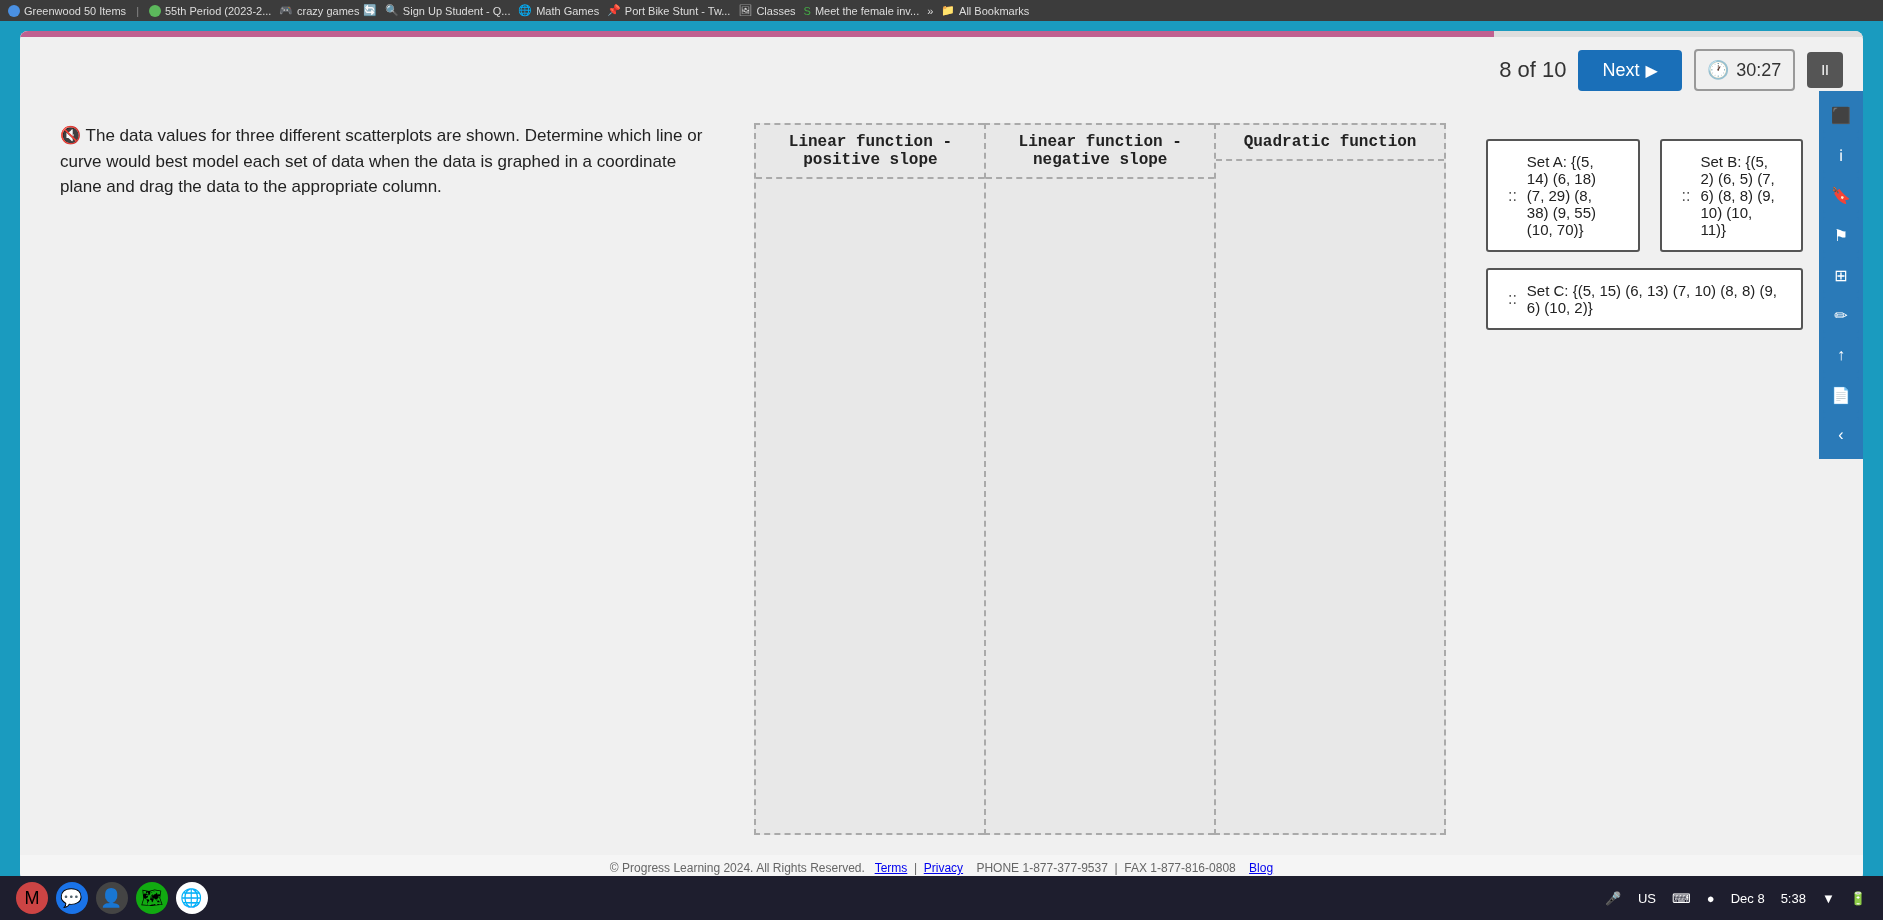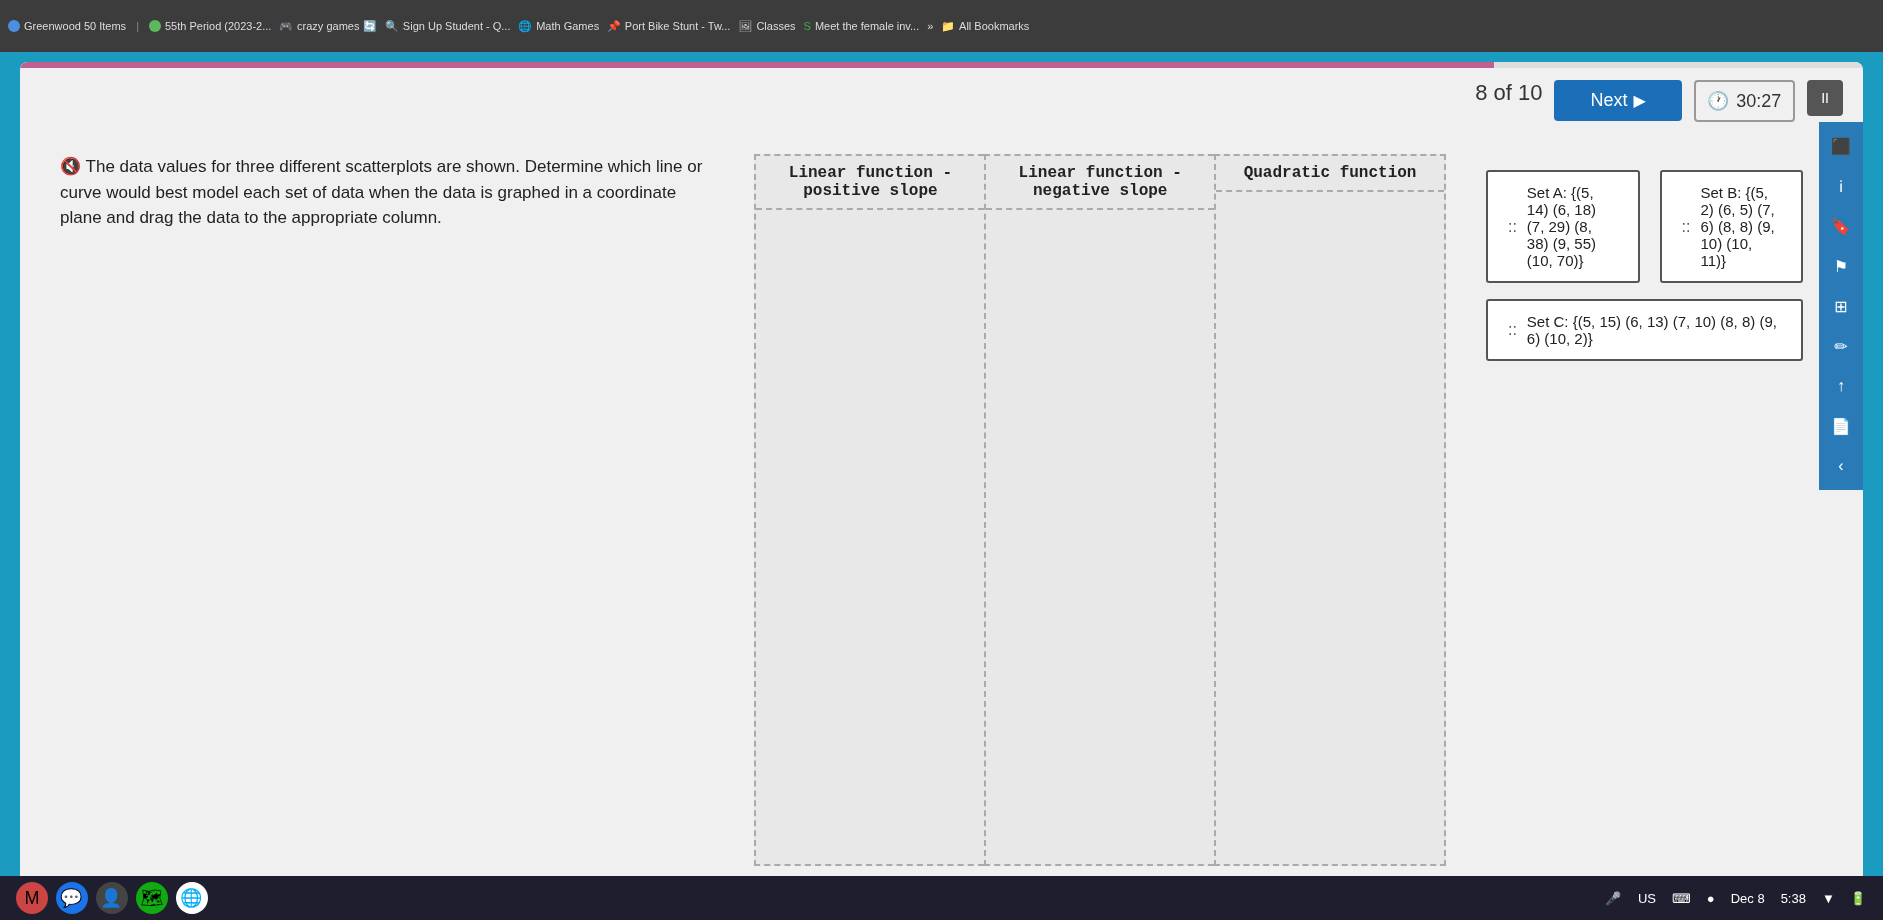--- a/index.html
+++ b/index.html
@@ -7,21 +7,21 @@
       background: #1a9bbf;
       font-family: Arial, sans-serif;
       width: 1883px;
       min-height: 920px;
       overflow: hidden;
     }
 
     
     .browser-bar {
       background: #3c3c3c;
-      height: 52px;
+      height: 21px;
       display: flex;
       align-items: center;
       padding: 0 8px;
       gap: 8px;
       font-size: 11px;
       color: #ddd;
     }
     .browser-bar-item {
       display: flex;
       align-items: center;
@@ -67,38 +67,38 @@
     }
     .progress-bar-fill {
       height: 100%;
       background: #c06090;
       width: 80%;
     }
 
     
     .top-nav {
       display: flex;
-      align-items: flex-start;
+      align-items: center;
       justify-content: flex-end;
       padding: 12px 20px;
       gap: 12px;
     }
 
     .page-counter {
       font-size: 22px;
       color: #333;
       font-weight: 500;
     }
 
     .next-button {
       background: #1a6fb8;
       color: white;
       border: none;
       border-radius: 4px;
-      padding: 10px 36px;
+      padding: 10px 24px;
       font-size: 18px;
       cursor: pointer;
       display: flex;
       align-items: center;
       gap: 6px;
     }
     .next-button .arrow { font-size: 16px; }
 
     .timer {
       display: flex;

